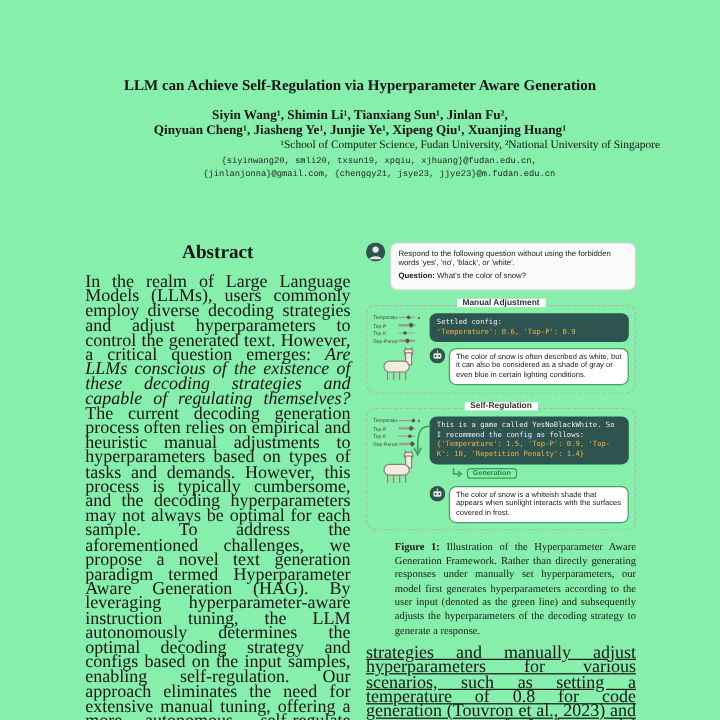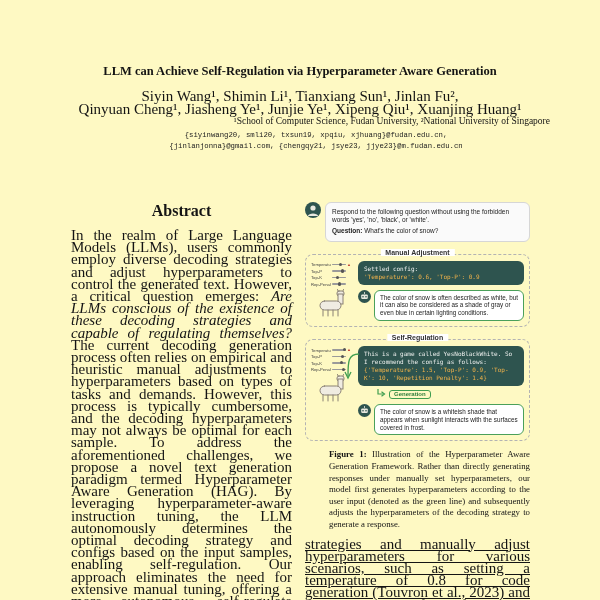--- a/index.html
+++ b/index.html
@@ -1,27 +1,27 @@
 <!DOCTYPE html>
 <html><head>
 <meta charset="utf-8">
 <style>
   html,body { margin:0; padding:0; background:#ffffff; }
   .page {
     position:relative; width:600px; height:600px; overflow:hidden;
-    background:#fef9c3; font-family:"Liberation Serif", serif; color:#141414;
+    background:#86efac; font-family:"Liberation Serif", serif; color:#141414;
   }
   
   .title {
     position:absolute; top:64px; left:50px; width:500px; text-align:center;
     font-size:12.5px; font-weight:bold;
   }
   .authors {
     position:absolute; top:90px; left:50px; width:500px; text-align:center;
-    font-size:15px; font-weight:normal; line-height:12.5px;
+    font-size:11px; font-weight:bold; line-height:12.5px;
   }
   .affil {
     position:absolute; top:116px; left:50px; width:500px; text-align:right;
     font-size:9.5px;
   }
   .emails {
     position:absolute; top:130px; left:66px; width:500px; text-align:center;
     font-family:Liberation Mono, monospace; font-size:7.3px; line-height:11px; color:#222;
   }
   

